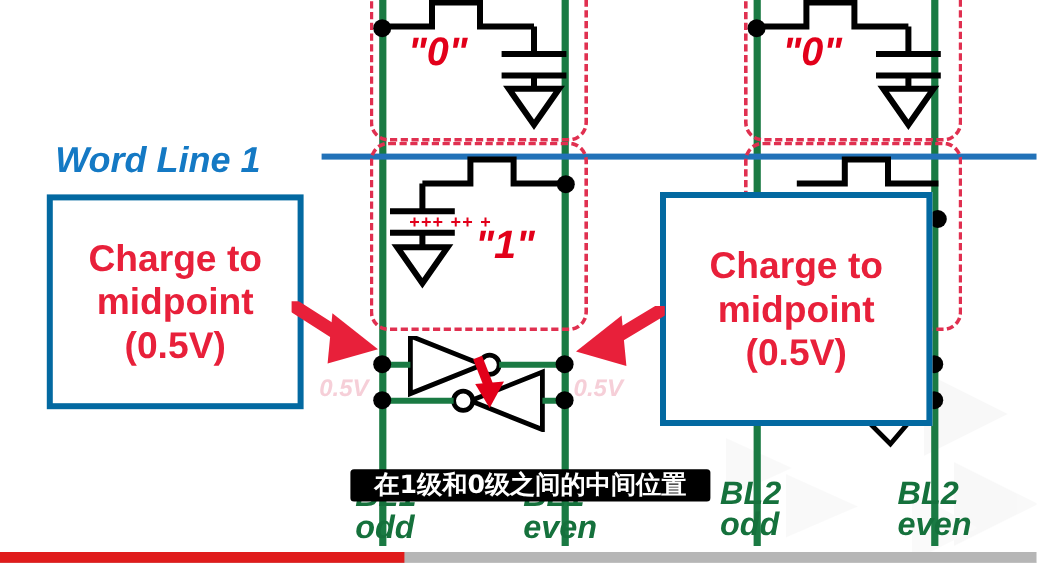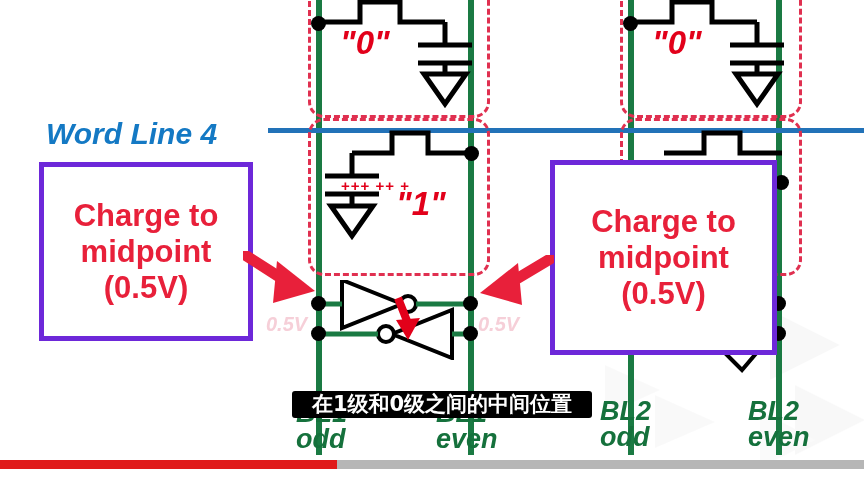--- a/index.html
+++ b/index.html
@@ -21,21 +21,21 @@
   .bitlabel{position:absolute;color:#15713c;font-weight:bold;font-style:italic;
             font-size:27px;line-height:26px;white-space:nowrap;}
   .celldigit{position:absolute;color:#e2001a;font-weight:bold;font-style:italic;
              font-size:33px;white-space:nowrap;}
   .v05{position:absolute;color:#f6cfd8;font-weight:bold;font-style:italic;
        font-size:20px;white-space:nowrap;}
   .plusmark{position:absolute;color:#e2001a;font-weight:bold;font-size:15px;
             letter-spacing:1px;white-space:nowrap;}
 
   
-  .callout{position:absolute;border:5px solid #6d28d9;background:#ffffff;
+  .callout{position:absolute;border:5px solid #0369a1;background:#ffffff;
            color:#e8203a;font-weight:bold;font-size:31px;line-height:36px;
            display:flex;align-items:center;justify-content:center;text-align:center;}
   .callout .ctext{display:block;padding:0 6px;}
 
   
   .subs{position:absolute;left:0;right:0;text-align:center;}
   .subline{display:inline-block;background:#000;color:#fff;
            font-family:"DejaVu Sans","Liberation Sans",sans-serif;
            font-weight:bold;font-size:21px;line-height:25px;
            padding:1px 20px;border-radius:3px;white-space:nowrap;margin-left:20px;}
@@ -91,21 +91,21 @@
     <path d="M20,22 L60,22 L60,2 L100,2 L100,22 L145,22" fill="none" stroke="#000" stroke-width="5"></path>
     <path d="M62,-8 L98,-8" fill="none" stroke="#000" stroke-width="5"></path>
     <path d="M118,45 L172,45 M118,63 L172,63" stroke="#000" stroke-width="5"></path>
     <path d="M145,22 L145,45 M145,63 L145,74" stroke="#000" stroke-width="5"></path>
     <polygon points="124,74 166,74 145,104" fill="#fff" stroke="#000" stroke-width="5"></polygon>
   </svg>
   <div class="dot" style="left:623px;top:16px;width:15px;height:15px;"></div>
   <div class="celldigit" style="left:652px;top:24px;">"0"</div>
 
   <div class="wl" style="left:268px;top:128px;width:596px;height:5px;"></div>
-  <div class="wl-label" style="left:46px;top:117px;">Word Line 4</div>
+  <div class="wl-label" style="left:46px;top:117px;">Word Line 1</div>
 
   <div class="cellbox" style="left:308px;top:118px;width:176px;height:152px;"></div>
 
   <svg style="position:absolute;left:300px;top:128px;" width="200" height="135" viewBox="0 0 200 135">
 
     <path d="M170,25 L128,25 L128,5 L92,5 L92,25 L52,25" fill="none" stroke="#000" stroke-width="5"></path>
     <path d="M94,-8 L126,-8" fill="none" stroke="#000" stroke-width="5"></path>
 
     <path d="M25,48 L79,48 M25,66 L79,66" stroke="#000" stroke-width="5"></path>
     <path d="M52,25 L52,48 M52,66 L52,78" stroke="#000" stroke-width="5"></path>

